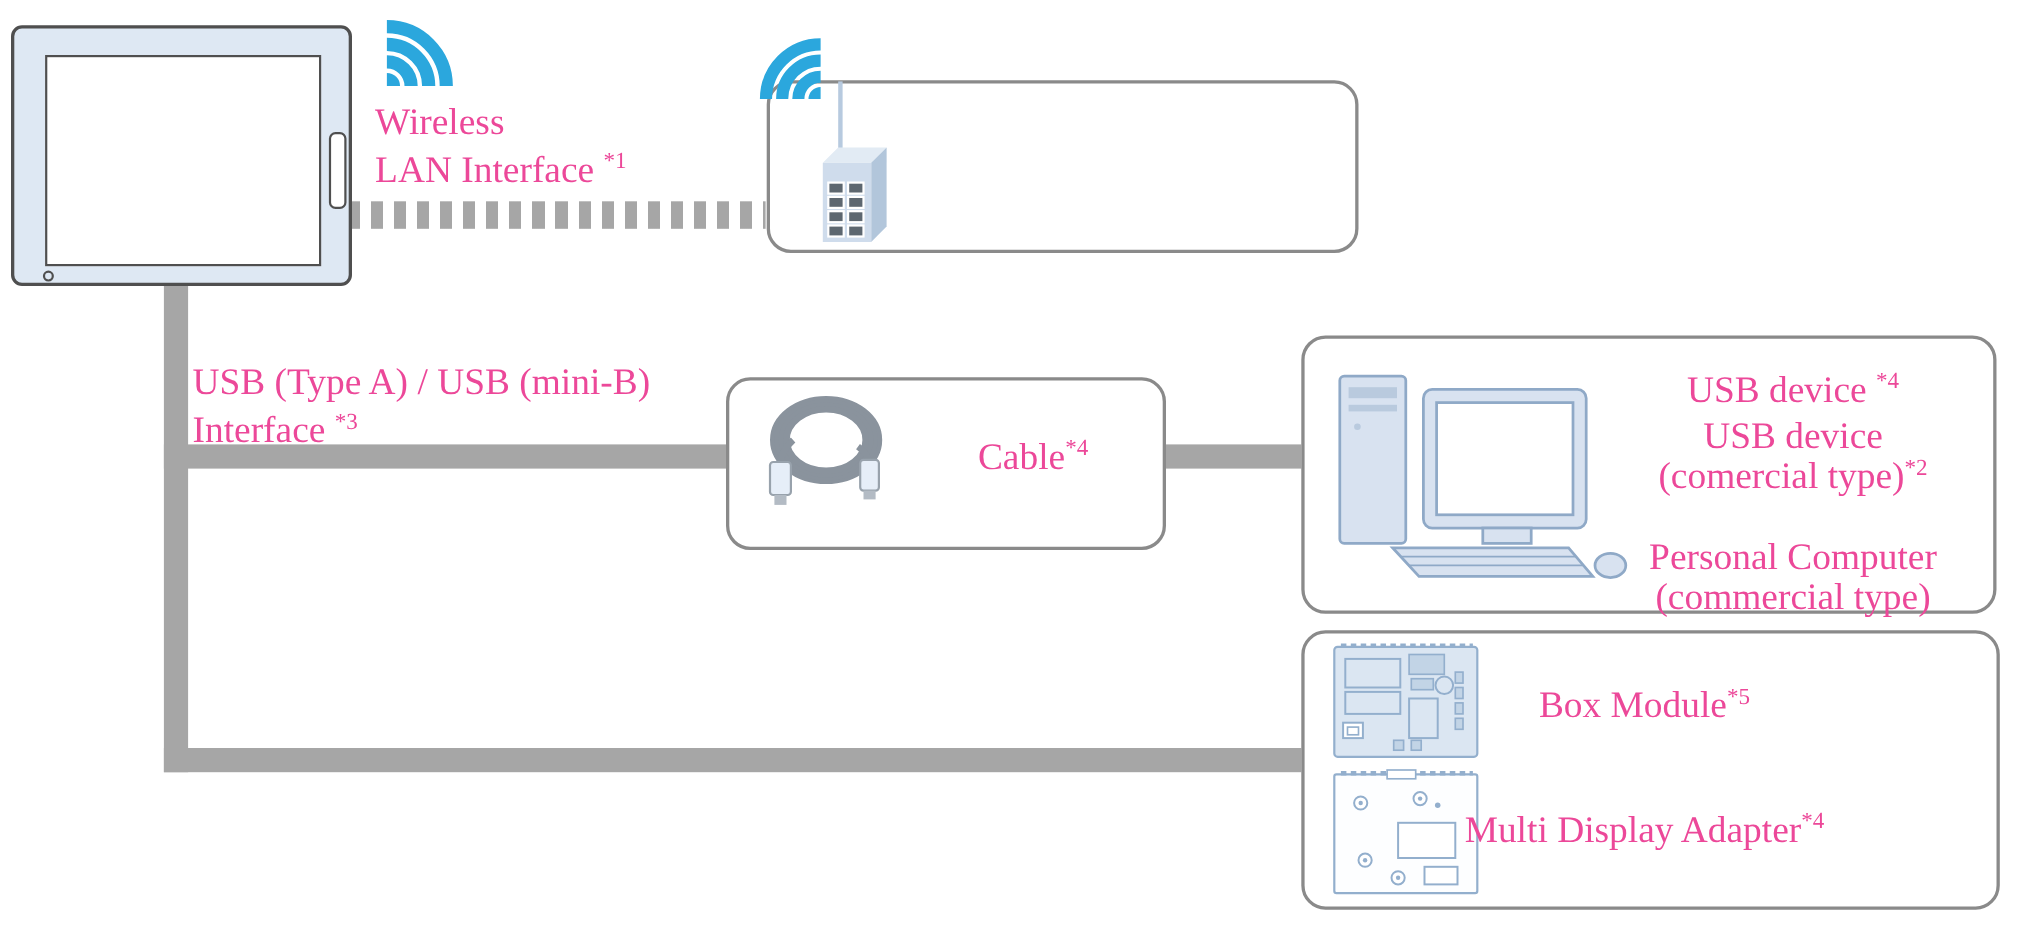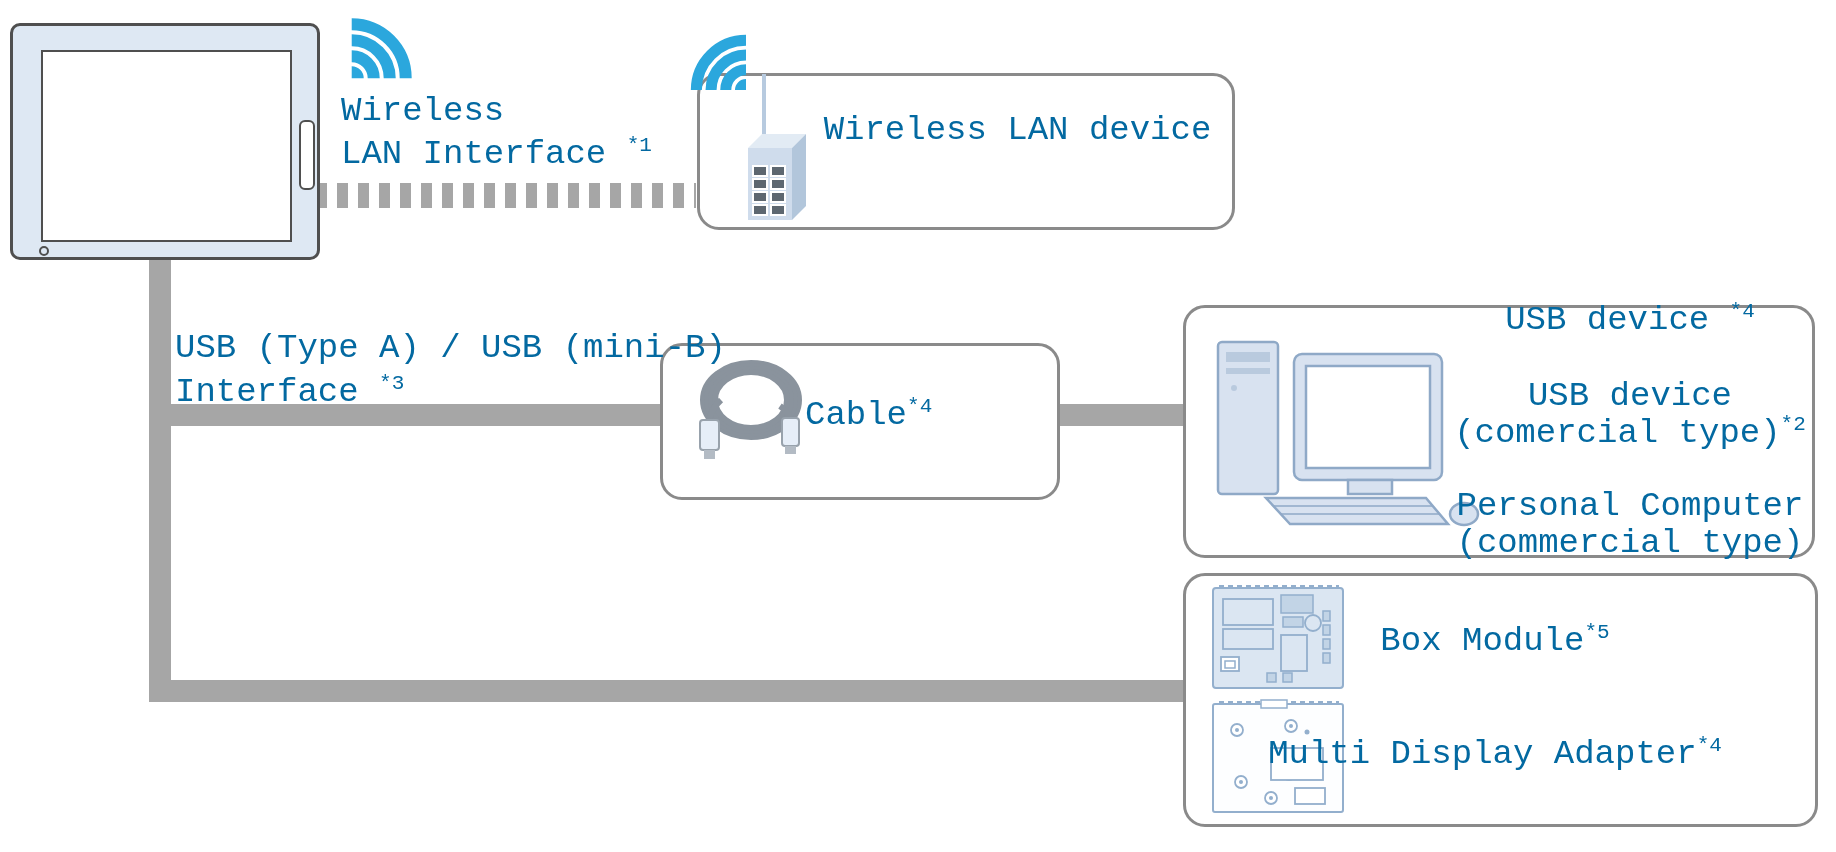--- a/index.html
+++ b/index.html
@@ -1,18 +1,18 @@
 <!DOCTYPE html>
 <html><head>
 <meta charset="utf-8">
 <style>
   html,body { margin:0; padding:0; background:#ffffff; }
   .canvas {
     position:relative; width:1836px; height:852px; background:#ffffff;
-    font-family:Liberation Mono, monospace; color:#0369a1; overflow:hidden;
+    font-family:Liberation Serif, serif; color:#ec4899; overflow:hidden;
   }
   .gline { position:absolute; background:#a6a6a6; z-index:1; }
   .dashline {
     position:absolute; z-index:1;
     background:repeating-linear-gradient(90deg,#a6a6a6 0 11px,transparent 11px 21px);
   }
   .node {
     position:absolute; background:#ffffff; border:3px solid #8a8a8a;
     border-radius:22px; box-sizing:border-box; z-index:2;
   }
@@ -92,21 +92,20 @@
       <rect x="11" y="109" width="14" height="10"></rect>
         <rect x="29" y="109" width="14" height="10"></rect>
       <rect x="11" y="122" width="14" height="10"></rect>
         <rect x="29" y="122" width="14" height="10"></rect>
       <rect x="11" y="135" width="14" height="10"></rect>
         <rect x="29" y="135" width="14" height="10"></rect>
     </g>
   </svg>
 
   <div class="lbl center" style="left:810px; top:110px; width:415px; line-height:40px;">
-    <div><span>Wireless LAN device</span></div>
   </div>
 
   <div class="lbl" style="left:175px; top:326px; line-height:44px;">
     <div><span>USB (Type A) / USB (mini-B)</span></div>
     <div><span>Interface </span><sup>*3</sup></div>
   </div>
 
   <div class="node" style="left:660px; top:343px; width:400px; height:157px;"></div>
 
   <svg class="icon" style="left:676px; top:356px;" width="146" height="110" viewBox="0 0 146 110">
@@ -117,21 +116,21 @@
       <ellipse cx="75" cy="44" rx="36" ry="28"></ellipse>
       <path d="M 32 80 Q 30 58 45 44"></path>
       <path d="M 115 78 Q 118 60 104 50"></path>
     </g>
     <rect x="24" y="64" width="19" height="30" rx="3" fill="#e6eef8" stroke="#98a2ac" stroke-width="2"></rect>
     <rect x="28" y="94" width="11" height="9" fill="#b3bbc4"></rect>
     <rect x="106" y="62" width="17" height="28" rx="3" fill="#e6eef8" stroke="#98a2ac" stroke-width="2"></rect>
     <rect x="109" y="90" width="11" height="8" fill="#b3bbc4"></rect>
   </svg>
 
-  <div class="lbl" style="left:805px; top:394px;">
+  <div class="lbl" style="left:889px; top:394px;">
     <span>Cable</span><sup>*4</sup>
   </div>
 
   <div class="node" style="left:1183px; top:305px; width:632px; height:253px;"></div>
 
   <svg class="icon" style="left:1208px; top:332px;" width="285" height="200" viewBox="0 0 285 200">
     <g fill="#d8e2f0" stroke="#8fa9c7" stroke-width="2.5">
       <rect x="10" y="10" width="60" height="152" rx="4"></rect>
       <rect x="86" y="22" width="148" height="126" rx="8"></rect>
     </g>
@@ -139,21 +138,21 @@
     <rect x="18" y="36" width="44" height="6" fill="#b9cade"></rect>
     <circle cx="26" cy="56" r="3" fill="#b9cade"></circle>
     <rect x="98" y="34" width="124" height="102" fill="#ffffff" stroke="#8fa9c7" stroke-width="2.5"></rect>
     <rect x="140" y="148" width="44" height="14" fill="#d8e2f0" stroke="#8fa9c7" stroke-width="2.5"></rect>
     <polygon points="58,166 218,166 240,192 82,192" fill="#d8e2f0" stroke="#8fa9c7" stroke-width="2.5"></polygon>
     <line x1="66" y1="174" x2="224" y2="174" stroke="#8fa9c7" stroke-width="1.5"></line>
     <line x1="72" y1="182" x2="231" y2="182" stroke="#8fa9c7" stroke-width="1.5"></line>
     <ellipse cx="256" cy="182" rx="14" ry="11" fill="#d8e2f0" stroke="#8fa9c7" stroke-width="2.5"></ellipse>
   </svg>
 
-  <div class="lbl center tight" style="left:1440px; top:302px; width:380px;">
+  <div class="lbl center tight" style="left:1440px; top:336px; width:380px;">
     <span>USB device </span><sup>*4</sup>
   </div>
   <div class="lbl center tight" style="left:1440px; top:378px; width:380px;">
     <div><span>USB device</span></div>
     <div><span>(comercial type)</span><sup>*2</sup></div>
   </div>
   <div class="lbl center tight" style="left:1440px; top:468px; width:380px;margin-top:20px;">
     <div><span>Personal Computer</span></div>
     <div><span>(commercial type)</span></div>
   </div>

